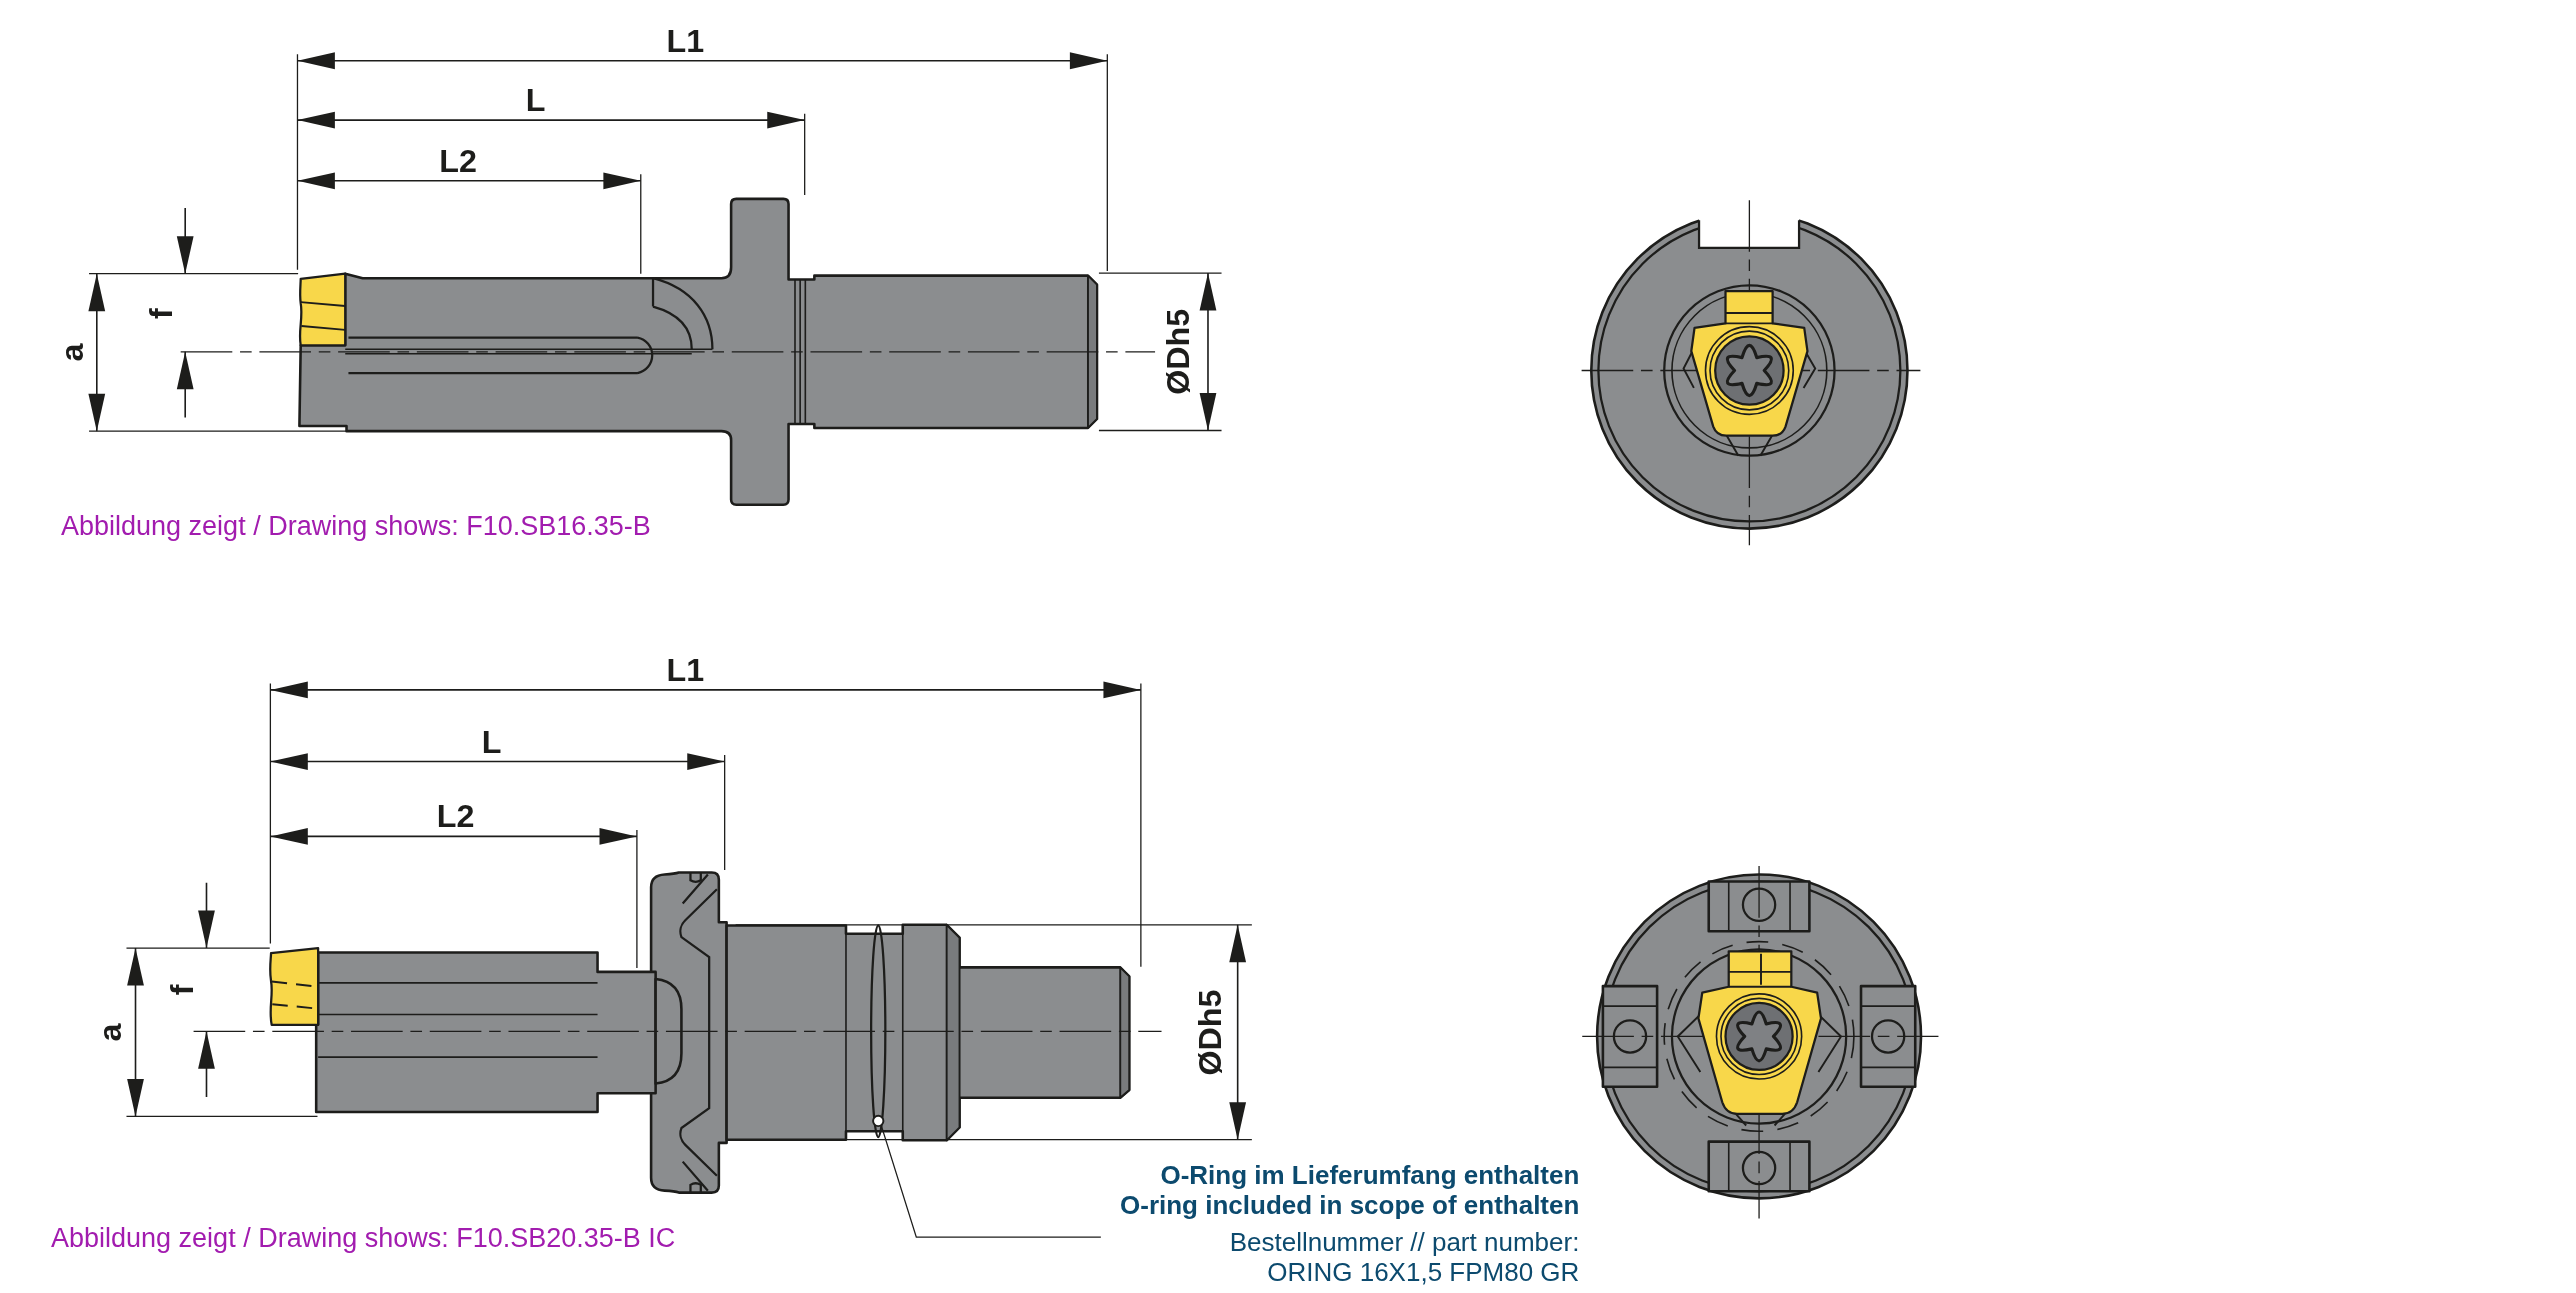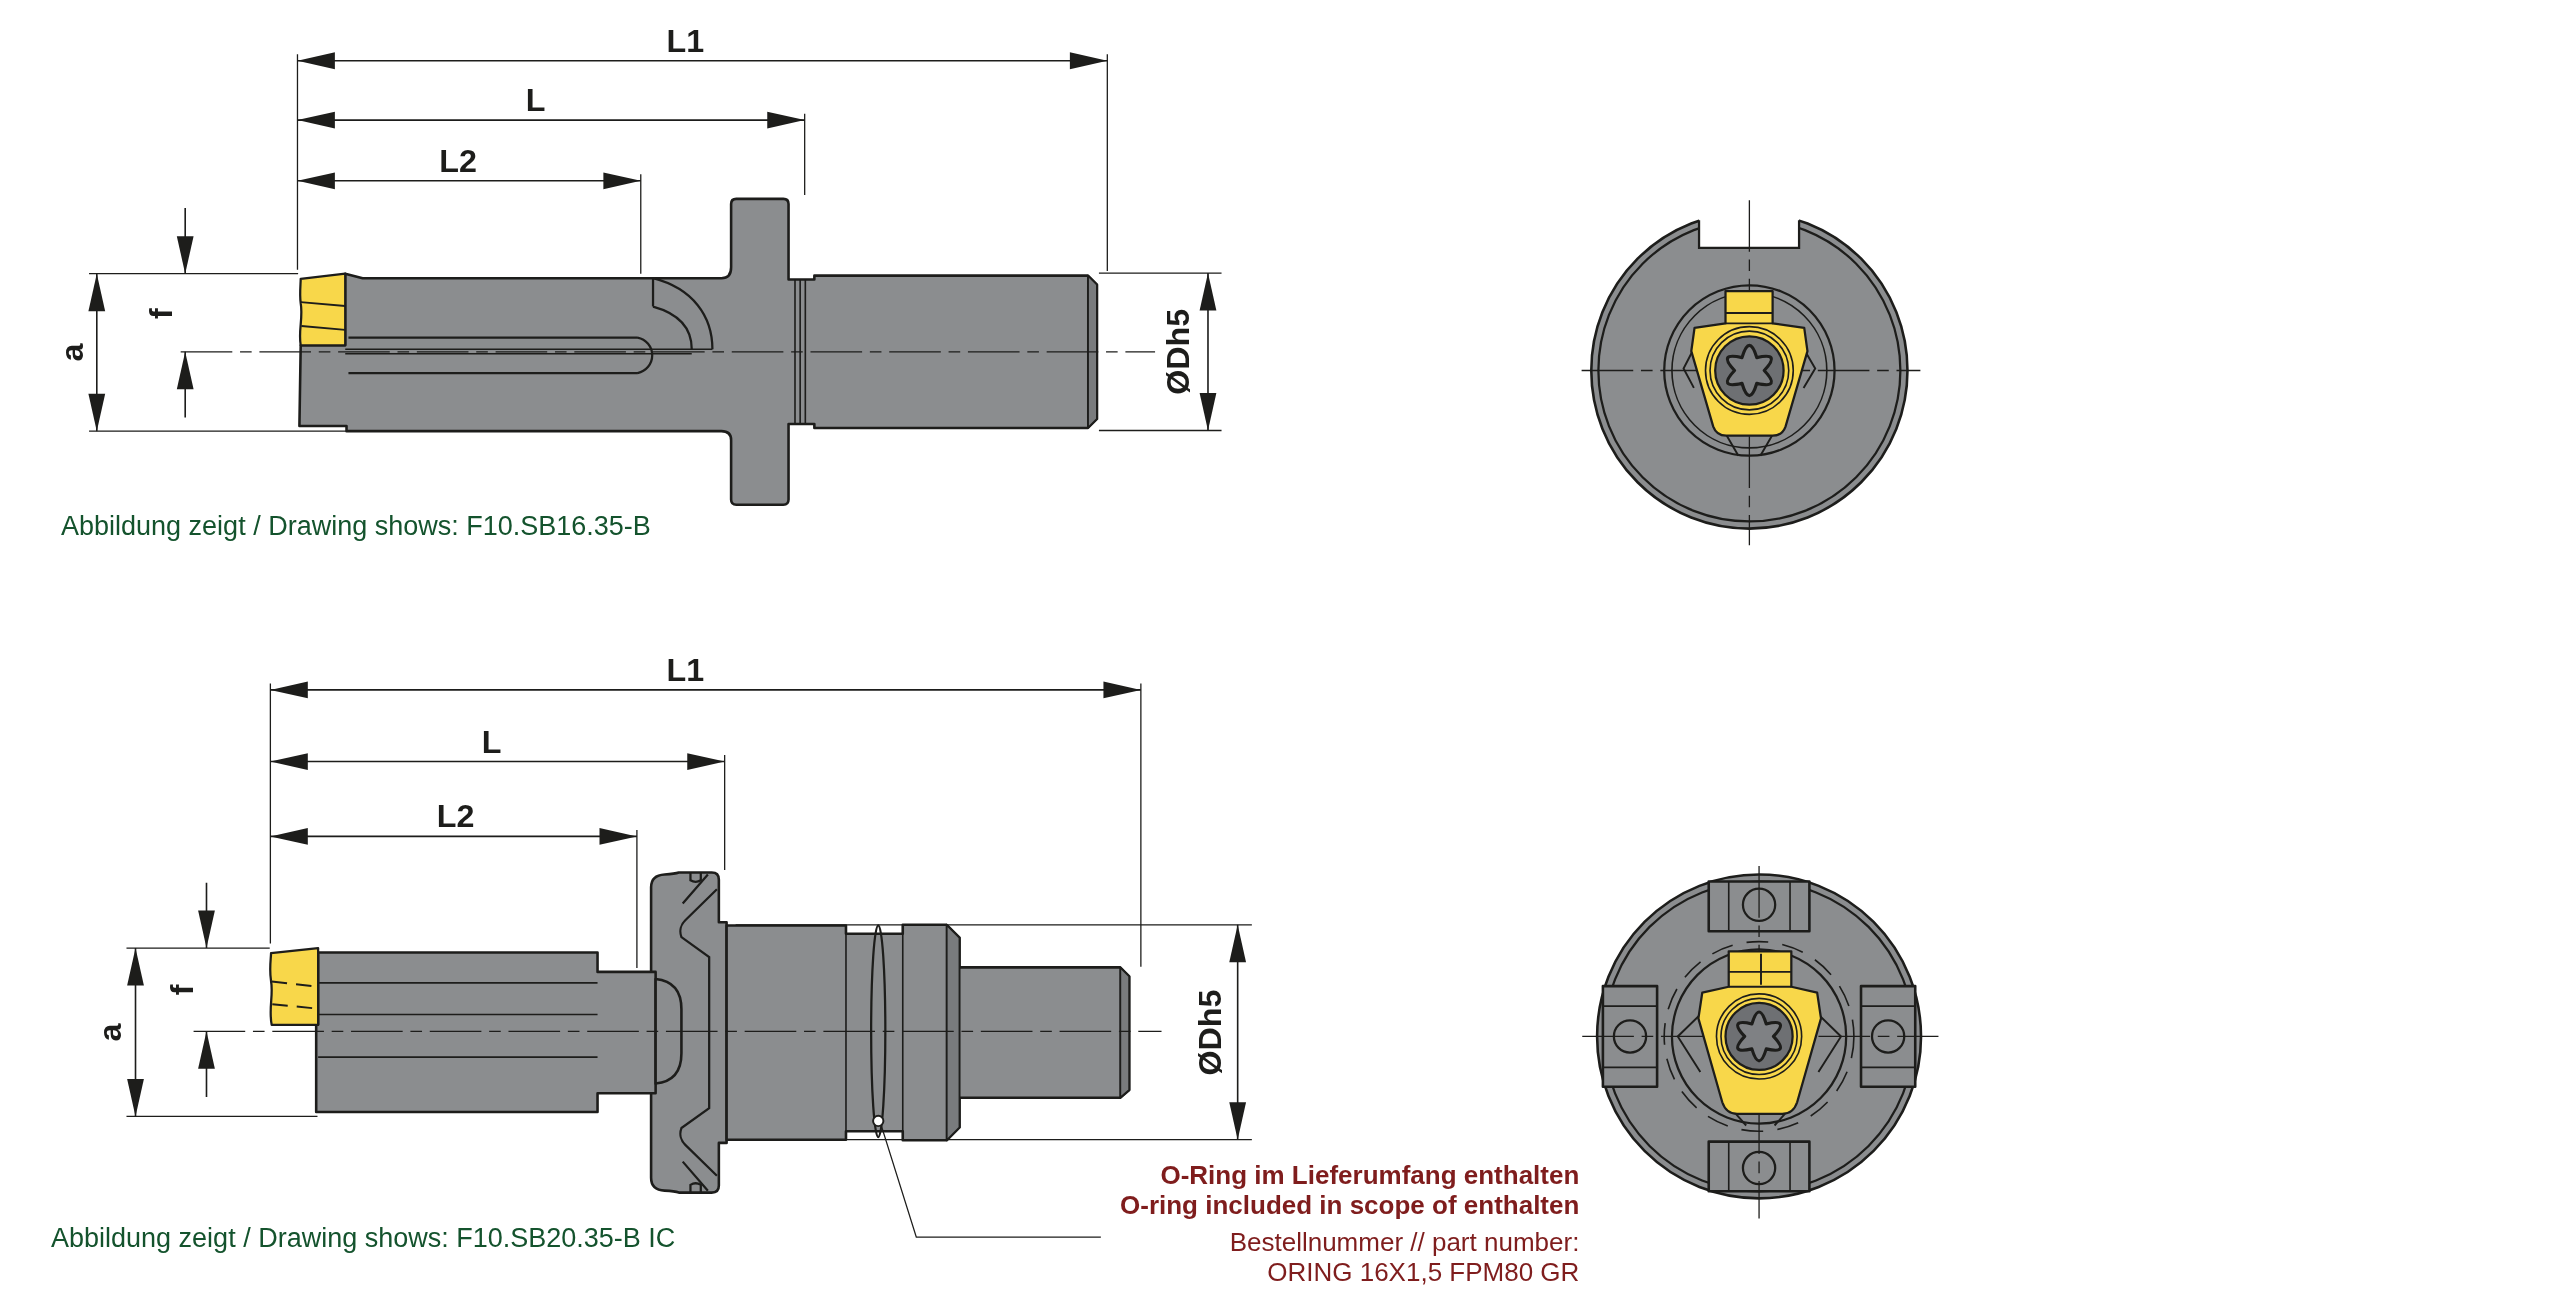--- a/index.html
+++ b/index.html
@@ -19,22 +19,22 @@
   .arrow{fill:#1d1d1b;stroke:none;}
   .insert{fill:#f8d74a;stroke:#1d1d1b;stroke-width:3.5;stroke-linejoin:round;}
   .insertline{fill:none;stroke:#1d1d1b;stroke-width:3;}
   .whitecut{fill:#ffffff;stroke:none;}
   .screwdisc{fill:#6e7073;stroke:#1d1d1b;stroke-width:3.5;}
   .screwstar{fill:#7f8184;stroke:#1d1d1b;stroke-width:5;stroke-linejoin:round;}
   .holecirc{fill:none;stroke:#1d1d1b;stroke-width:3.5;}
   .hidden{fill:none;stroke:#1d1d1b;stroke-width:2.5;stroke-dasharray:34 22;}
 
   .dimlbl{font-family:"Liberation Sans",sans-serif;font-size:50px;font-weight:700;fill:#1d1d1b;}
-  .caption{position:absolute;font-size:27px;color:#14532d;white-space:nowrap;}
-  .note{position:absolute;color:#7f1d1d;white-space:nowrap;line-height:30px;font-size:26px;}
+  .caption{position:absolute;font-size:27px;color:#a21caf;white-space:nowrap;}
+  .note{position:absolute;color:#0c4a6e;white-space:nowrap;line-height:30px;font-size:26px;}
   .note .b{font-weight:700;}
   .note .gap{height:6.5px;}
 </style>
 </head>
 <body>
 
 <div class="page">
 
 <svg width="2576" height="1294" viewBox="0 0 3992 2005">
 

